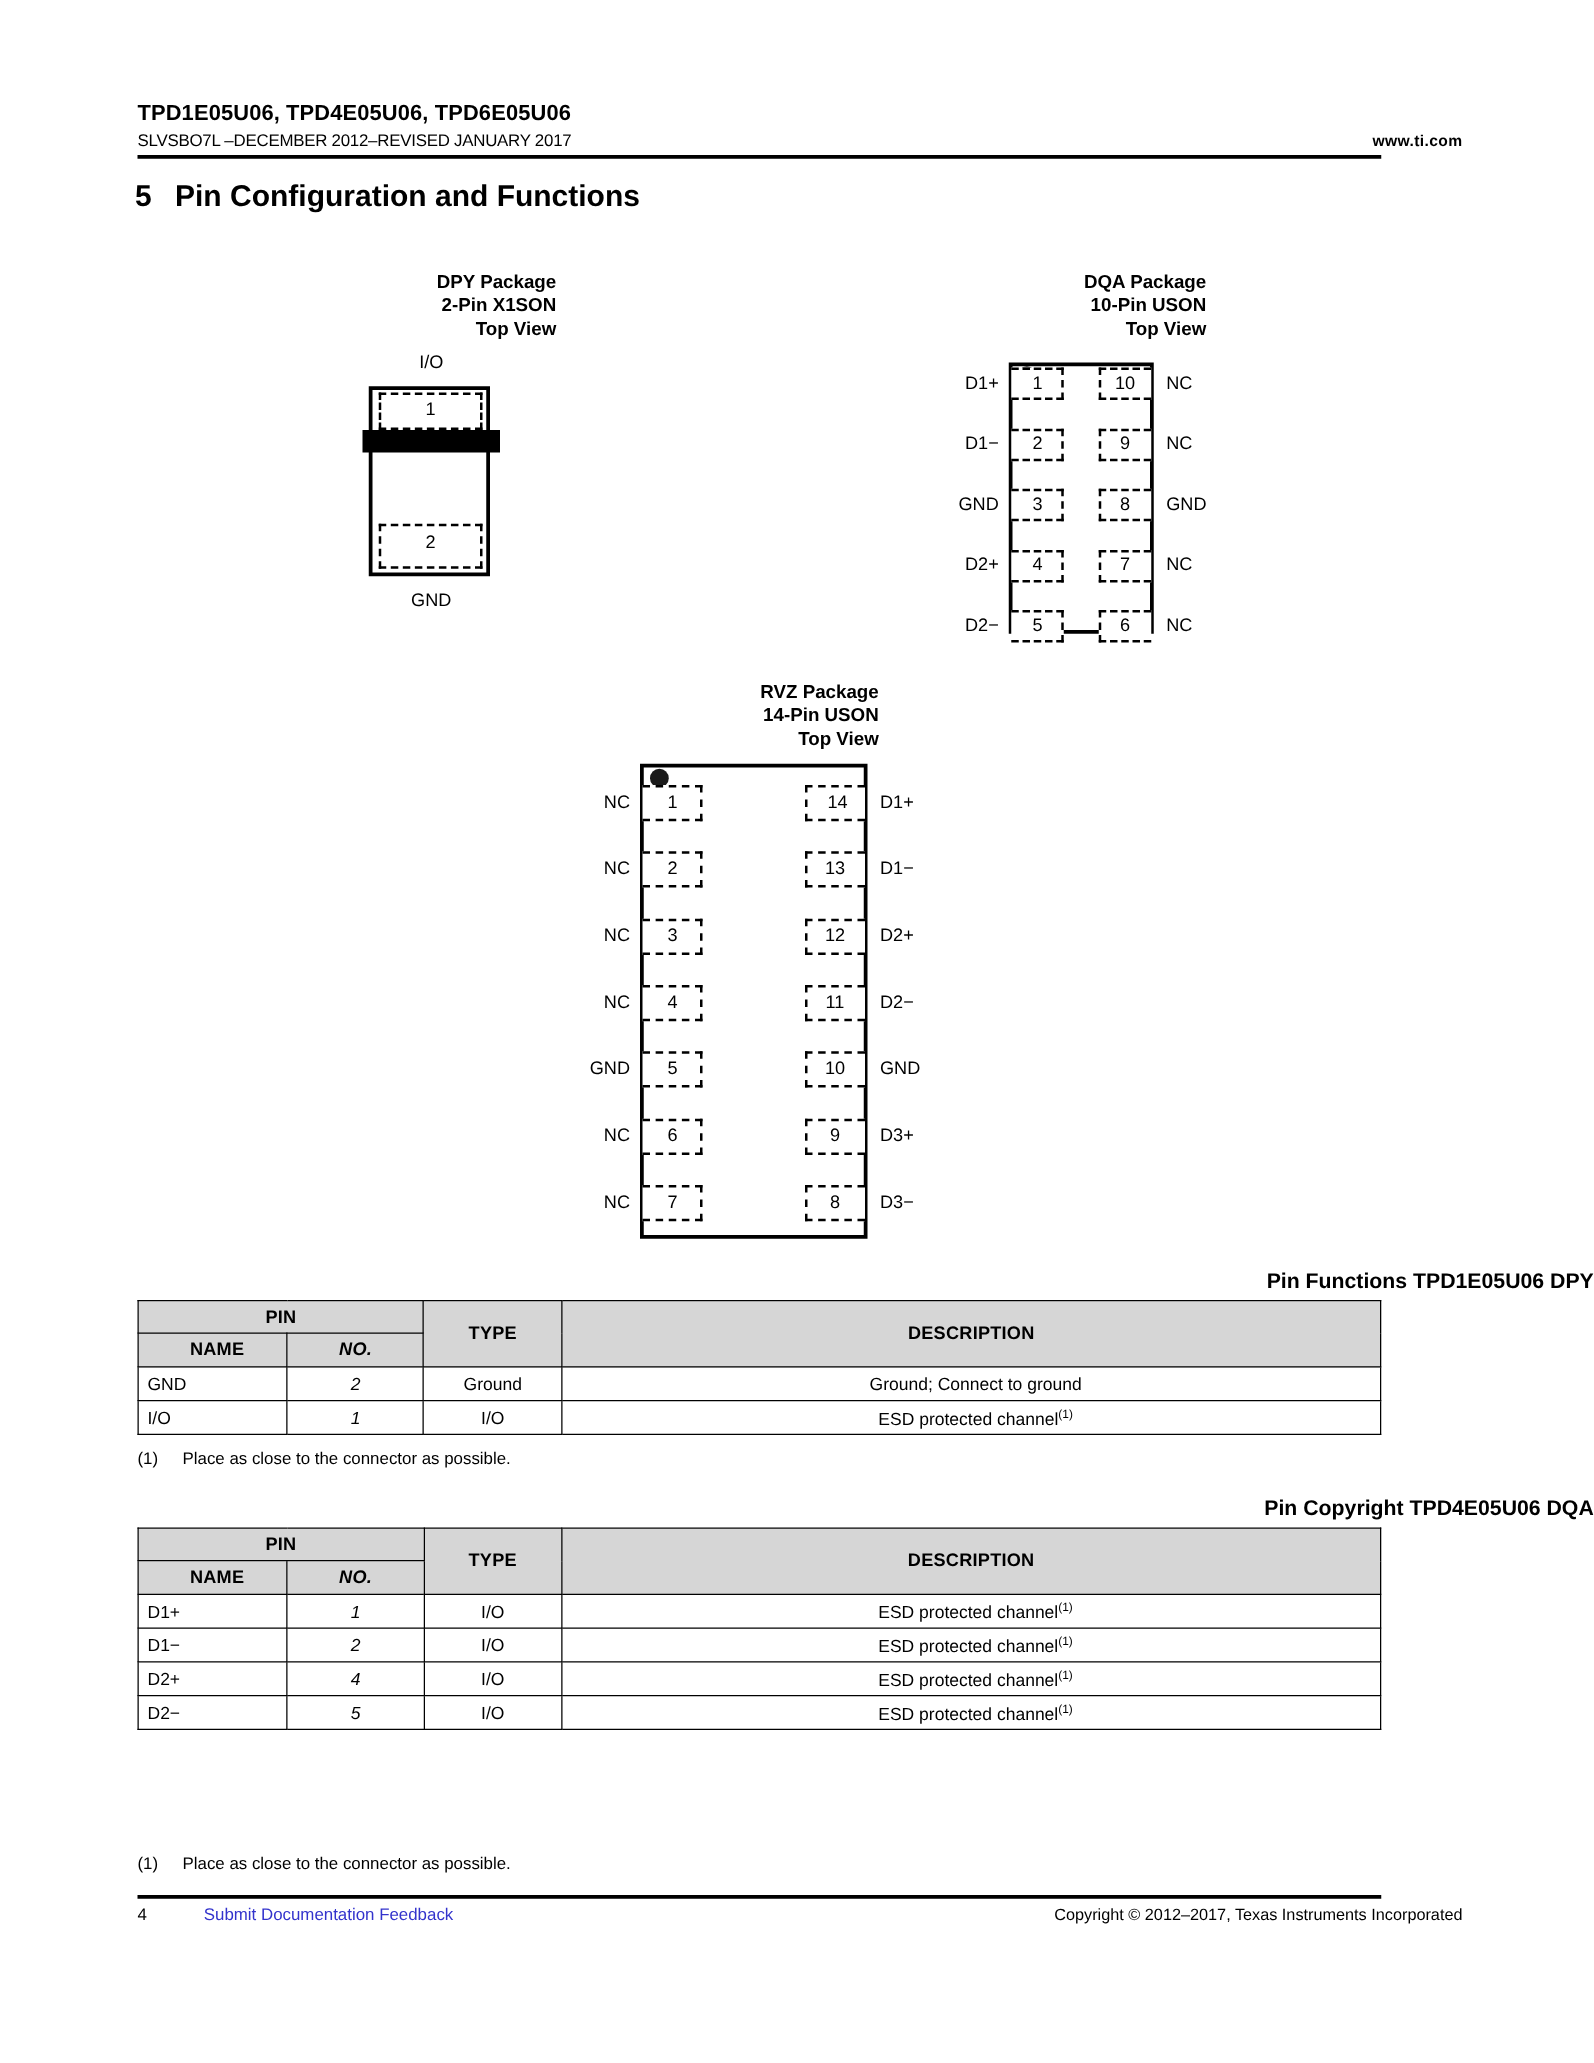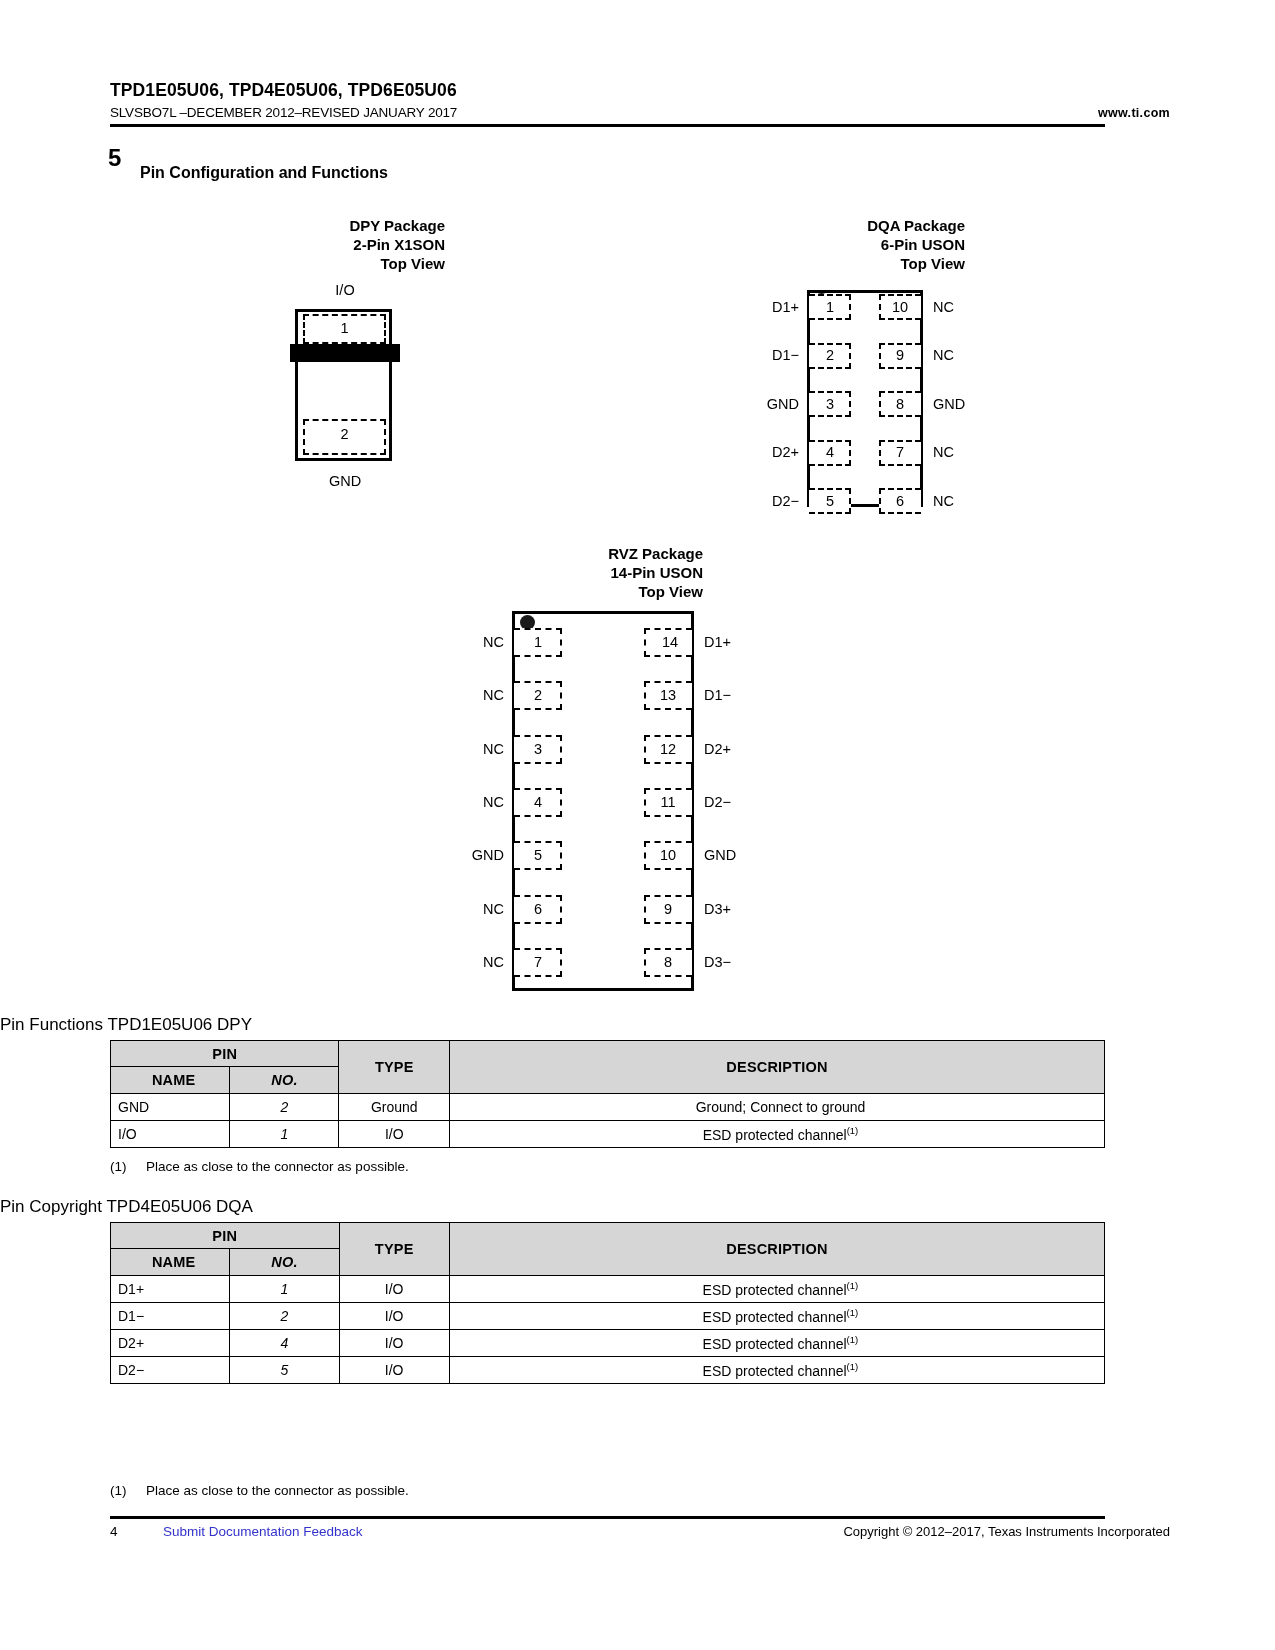--- a/index.html
+++ b/index.html
@@ -16,40 +16,40 @@
   .ti-logo{position:absolute;right:105px;top:28px;width:200px;height:58px;}
   .ti-logo .tx{position:absolute;left:0;top:2px;width:50px;height:52px;}
   .ti-logo .word1{position:absolute;left:58px;top:0px;font-family:"Liberation Serif","DejaVu Serif",serif;
       font-size:25px;font-weight:bold;letter-spacing:.4px;line-height:26px;}
   .ti-logo .word2{position:absolute;left:58px;top:26px;font-family:"Liberation Serif","DejaVu Serif",serif;
       font-size:25px;font-weight:bold;letter-spacing:.4px;line-height:26px;}
   .sc{font-size:19px;}
 
   
   .sec-num{position:absolute;left:108px;top:144px;font-size:24px;font-weight:bold;}
-  .sec-name{position:absolute;left:140px;top:144px;font-size:16px;font-weight:bold;margin-top:20px;}
+  .sec-name{position:absolute;left:140px;top:144px;font-size:24px;font-weight:bold;}
 
   
   .pkg-cap{position:absolute;text-align:right;font-size:15px;font-weight:bold;line-height:19px;}
   .pin-label{position:absolute;font-size:14.5px;white-space:nowrap;}
   .pin-num{position:absolute;font-size:14.5px;text-align:center;}
   .body-box{position:absolute;border:3px solid #000;background:#fff;box-sizing:border-box;}
   .dot{position:absolute;width:15px;height:15px;border-radius:50%;background:#1a1a1a;}
 
   
   .pad{position:absolute;box-sizing:border-box;background:#fff;}
   .pad-l{border:2.5px dashed #000;border-left:none;}
   .pad-r{border:2.5px dashed #000;border-right:none;}
 
   
   .dpy-bar{position:absolute;background:#000;}
   .dpy-pad{position:absolute;box-sizing:border-box;border:2.5px dashed #000;background:#fff;}
 
   
-  .tbl-title{position:absolute;width:100%;text-align:left;font-size:17px;font-weight:normal;}
+  .tbl-title{position:absolute;width:100%;text-align:right;font-size:17px;font-weight:bold;}
   table.pf{position:absolute;border-collapse:collapse;font-size:14px;}
   table.pf td,table.pf th{border:1.5px solid #000;padding:0;font-weight:normal;}
   table.pf thead td{background:#d6d6d6;text-align:center;font-weight:bold;font-size:14.5px;letter-spacing:.2px;}
   table.pf tbody td{height:26px;}
   .c-name{width:113px;text-align:left;padding-left:7px !important;}
   .c-no{width:110px;text-align:center;font-style:italic;}
   .c-type{width:111px;text-align:center;}
   .c-desc{width:660px;text-align:center;padding-left:7px !important;}
   sup{font-size:9.5px;vertical-align:super;}
 
@@ -92,21 +92,21 @@
     <div class="dpy-bar" style="left:290px;top:344px;width:110px;height:18px;"></div>
     <div class="dpy-pad" style="left:303px;top:419px;width:83px;height:36px;"></div>
     <div class="pin-num" style="left:303px;top:426px;width:83px;">2</div>
 
     <div class="pin-label" style="left:245px;top:473px;width:200px;text-align:center;">GND</div>
   </div>
 
   <div>
     <div class="pkg-cap" style="left:765px;top:216px;width:200px;">
       <div>DQA Package</div>
-      <div>6-Pin USON</div>
+      <div>10-Pin USON</div>
       <div>Top View</div>
     </div>
     <div class="body-box" style="left:807px;top:290px;width:116px;height:217px;"></div>
     <div class="dot" style="left:814px;top:293px;"></div>
     <div id="dqa-pins">
         <div class="pad pad-l" style="left: 809px; top: 294px; width: 42px; height: 26px;"></div>
         <div class="pin-num" style="left: 809px; top: 298.5px; width: 42px;">1</div>
         <div class="pin-label" style="left: 719px; top: 298.5px; width: 80px; text-align: right;">D1+</div>
         <div class="pad pad-l" style="left: 809px; top: 342.5px; width: 42px; height: 26px;"></div>
         <div class="pin-num" style="left: 809px; top: 347px; width: 42px;">2</div>

